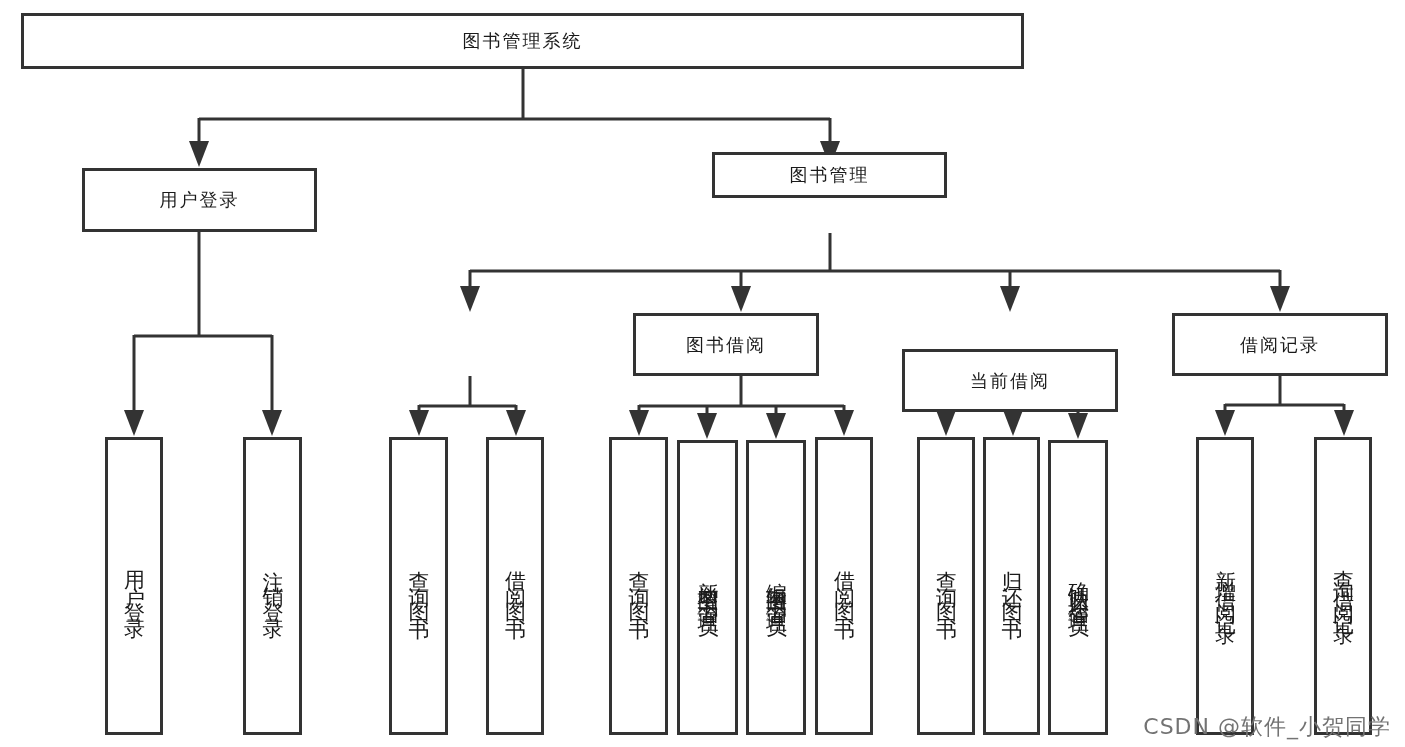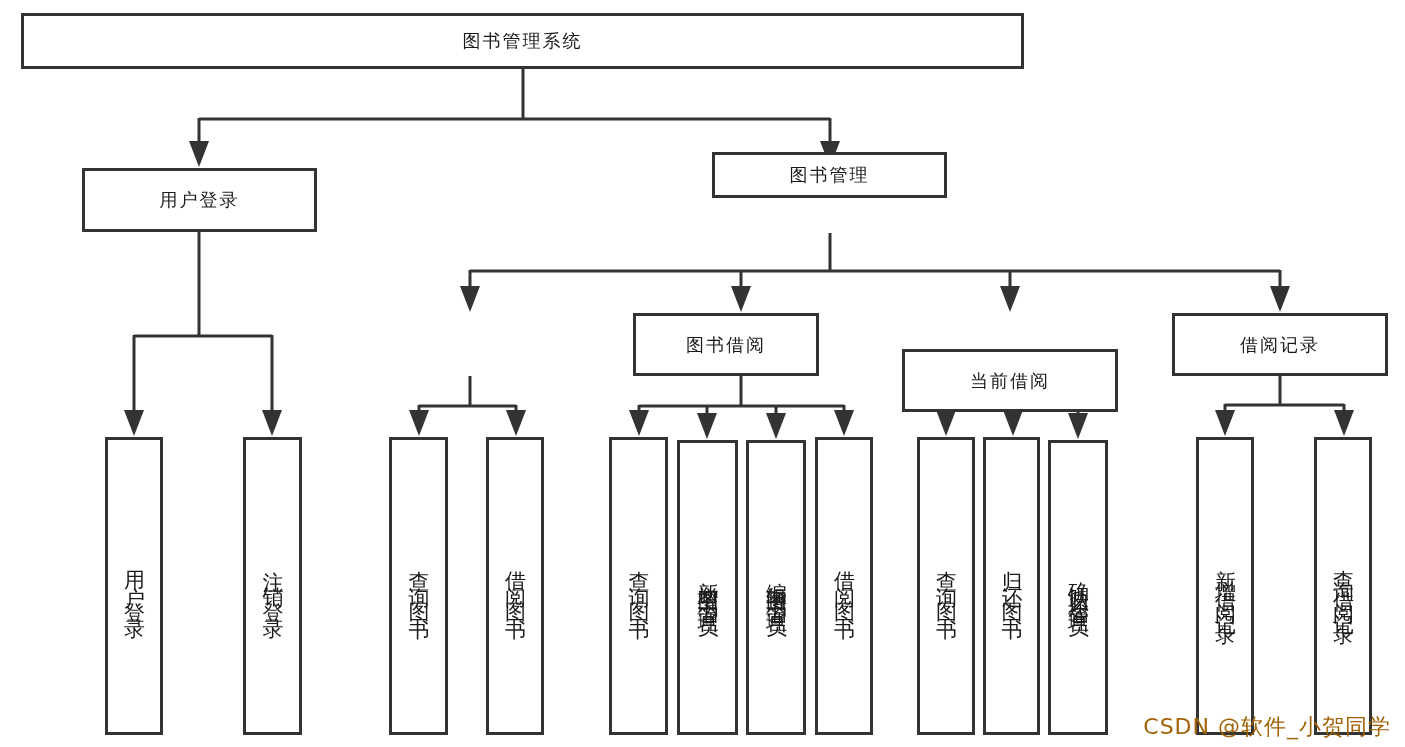--- a/index.html
+++ b/index.html
@@ -34,21 +34,21 @@
     letter-spacing:16px;
     line-height:1;
   }
   .vnode.tall{letter-spacing:5px;}
   .vnode.mid{letter-spacing:11px;}
   .watermark{
     position:absolute;
     right:14px;
     bottom:5px;
     font-size:22px;
-    color:#a16207;
+    color:#737373;
     letter-spacing:1px;
     z-index:5;
     white-space:nowrap;
   }
 </style>
 </head>
 <body>
 
 <div class="stage">
 

